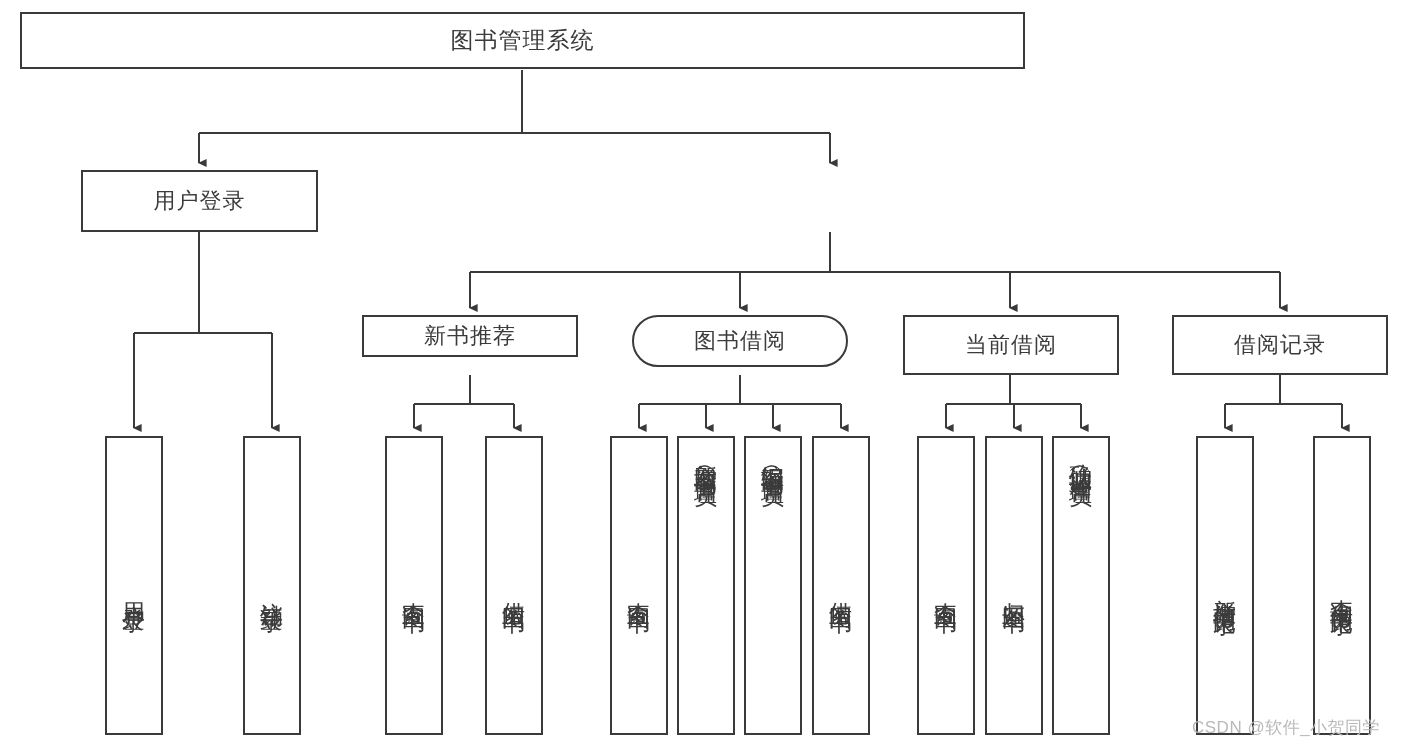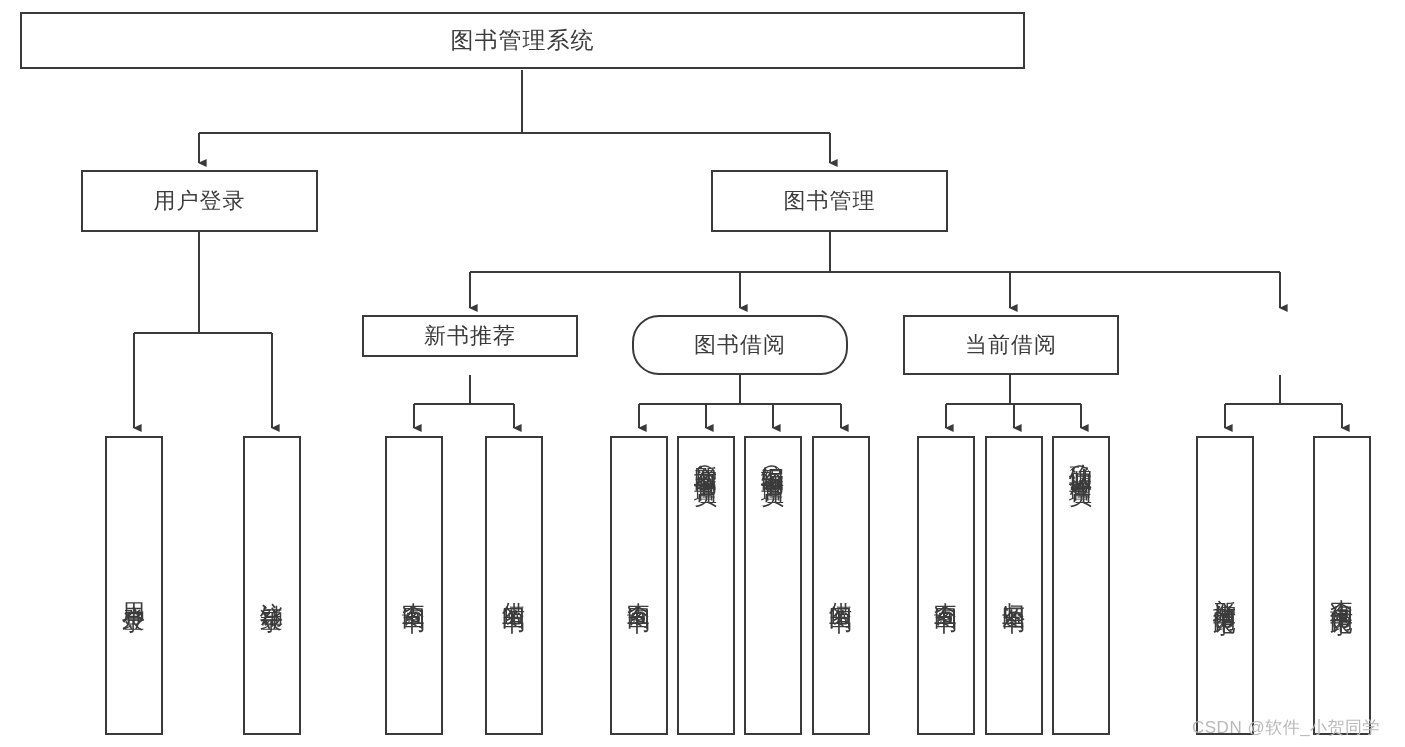--- a/index.html
+++ b/index.html
@@ -141,36 +141,36 @@
   </svg>
 
   <div class="node horiz root" style="left:20px; top:12px; width:1005px; height:57px;">
     <span class="node-label">图书管理系统</span>
   </div>
 
   <div class="node horiz" style="left:81px; top:170px; width:237px; height:62px;">
     <span class="node-label">用户登录</span>
   </div>
 
-  <div class="node horiz" style="left:711px; top:170px; width:237px; height:62px;">
-    <span class="node-label">图书管理</span>
-  </div>
 
   <div class="node horiz" style="left:362px; top:315px; width:216px; height:42px;">
     <span class="node-label">新书推荐</span>
   </div>
 
-  <div class="node horiz" style="left:632px; top:315px; width:216px; height:60px;border-radius:27px;">
+  <div class="node horiz" style="left:632px; top:315px; width:216px; height:52px;border-radius:27px;">
     <span class="node-label">图书借阅</span>
   </div>
 
   <div class="node horiz" style="left:903px; top:315px; width:216px; height:60px;">
     <span class="node-label">当前借阅</span>
   </div>
 
+  <div class="node horiz" style="left:1172px; top:315px; width:216px; height:60px;">
+    <span class="node-label">借阅记录</span>
+  </div>
 
   <div class="node leaf centered" style="left:105px; top:436px; width:58px; height:299px;">
     <span class="node-label">用户登录</span>
   </div>
 
   <div class="node leaf centered" style="left:243px; top:436px; width:58px; height:299px;">
     <span class="node-label">注销登录</span>
   </div>
 
   <div class="node leaf centered" style="left:385px; top:436px; width:58px; height:299px;">

